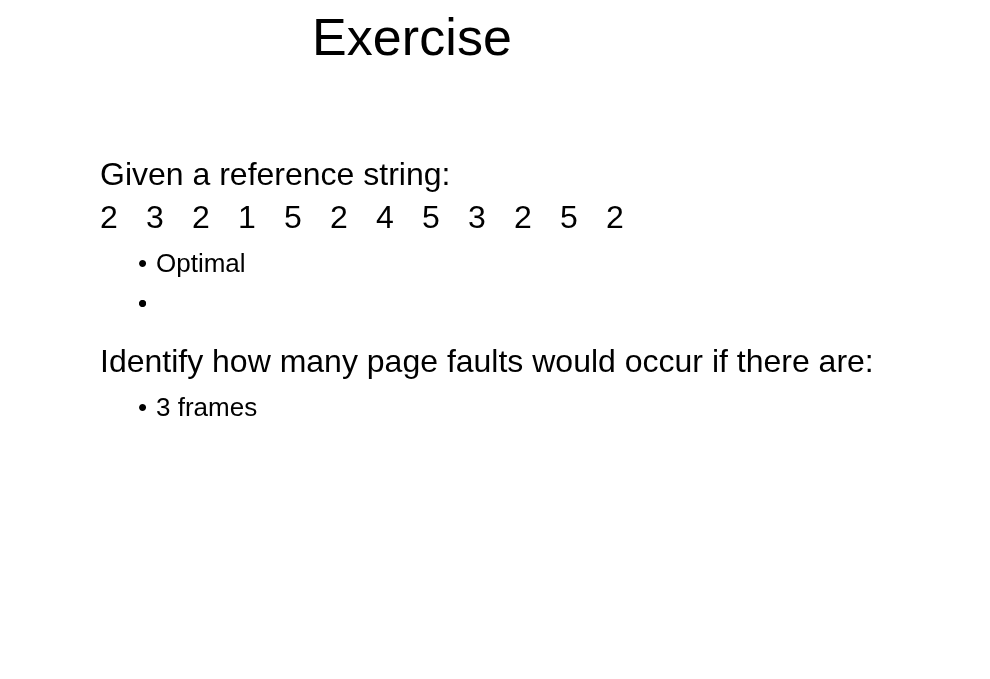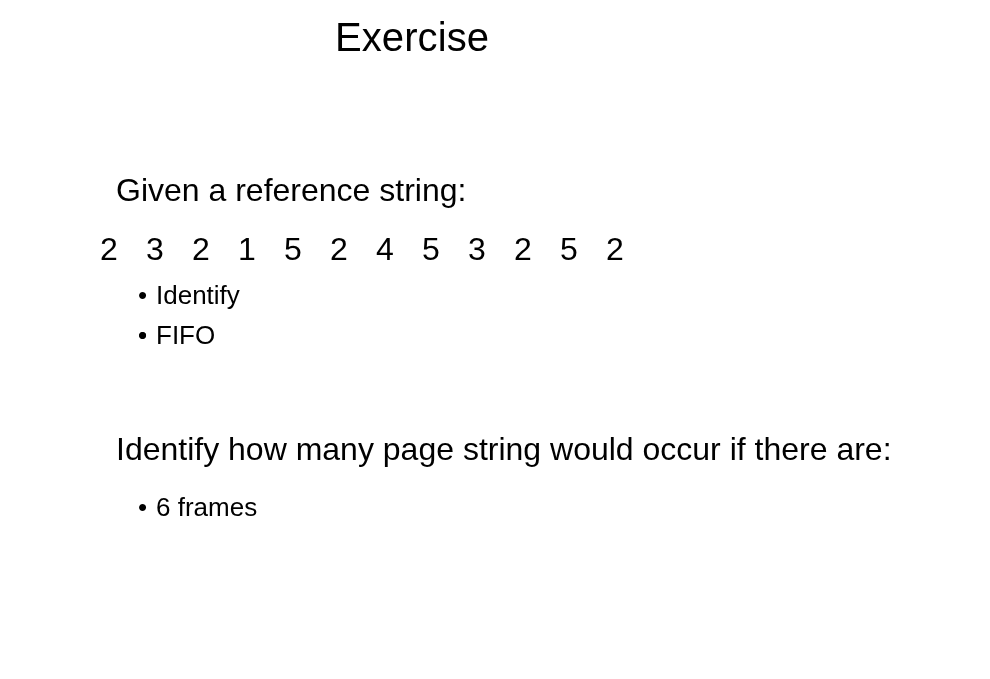--- a/index.html
+++ b/index.html
@@ -20,38 +20,38 @@
     width: 990px;
     height: 679px;
     background: #ffffff;
   }
   .slide-title {
     position: absolute;
     left: 0;
     top: 14px;
     width: 824px;
     text-align: center;
-    font-size: 40px;
+    font-size: 52px;
     line-height: 46px;
     font-weight: 400;
     color: #000000;
     letter-spacing: 0.1px;
   }
   .body-block {
     position: absolute;
     left: 100px;
     top: 153px;
     width: 820px;
   }
   .lvl1 {
     font-size: 32px;
     line-height: 43px;
     font-weight: 400;
     color: #000000;
-    margin: 16px;
+    margin: 0;
     white-space: nowrap;
   }
   .lvl1.wrap {
     white-space: normal;
     width: 810px;
   }
   .refstring {
     font-size: 32px;
     line-height: 43px;
     margin: 0;
@@ -117,37 +117,36 @@
       <span class="num">3</span>
       <span class="num">2</span>
       <span class="num">5</span>
       <span class="num">2</span>
     </div>
 
 
     <ul class="lvl2">
       <li>
         <span class="bullet-glyph">•</span>
-        <span class="bullet-text">Identify</span>
+        <span class="bullet-text">Optimal</span>
       </li>
       <li>
         <span class="bullet-glyph">•</span>
       </li>
       <li>
         <span class="bullet-glyph">•</span>
-        <span class="bullet-text">FIFO</span>
       </li>
     </ul>
 
     <div class="spacer-line"></div>
     <div class="gap-small"></div>
 
-    <p class="lvl1 wrap">Identify how many page string would occur if there are:</p>
+    <p class="lvl1 wrap">Identify how many page faults would occur if there are:</p>
 
     <ul class="lvl2">
       <li>
         <span class="bullet-glyph">•</span>
-        <span class="bullet-text">6 frames</span>
+        <span class="bullet-text">3 frames</span>
       </li>
     </ul>
 
   </div>
 </div>
 
 </body></html>

